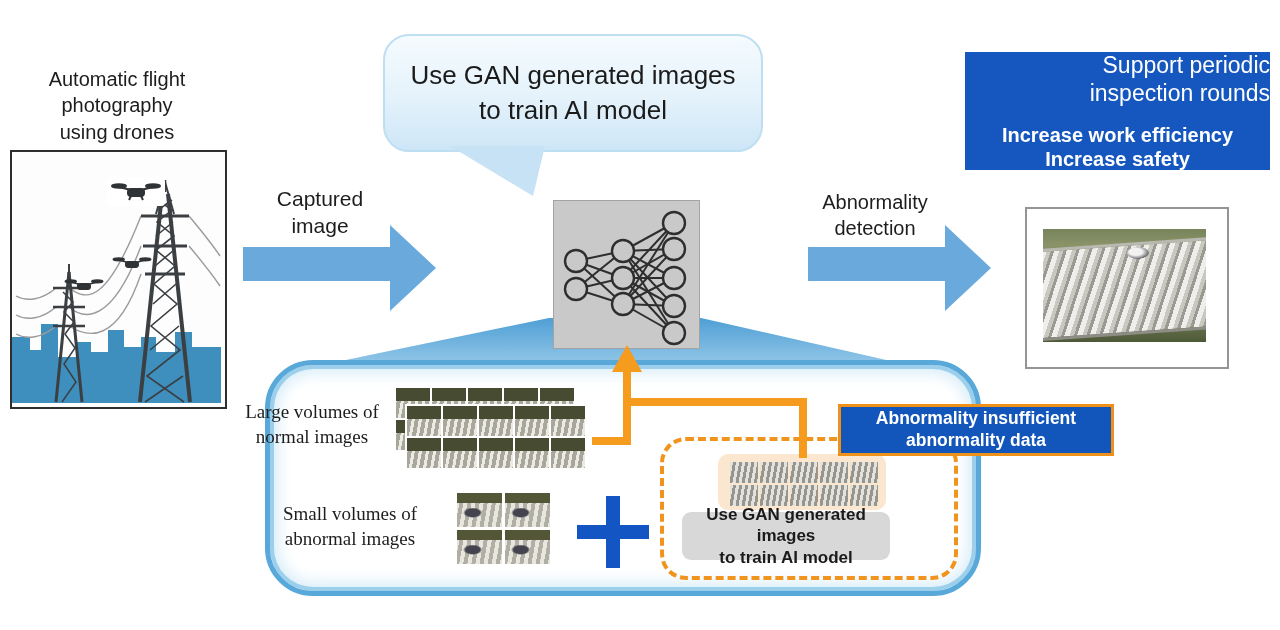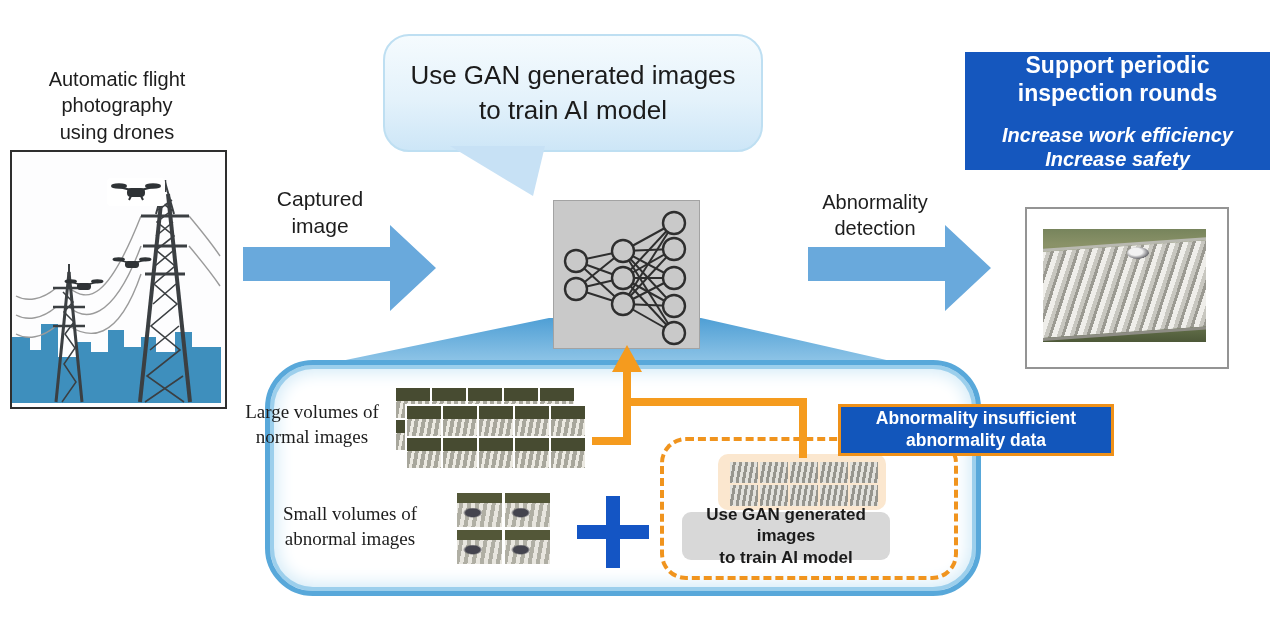--- a/index.html
+++ b/index.html
@@ -35,22 +35,22 @@
                background:linear-gradient(180deg,#77845c 0%,#8a9268 14%,#6d7a52 80%,#4d5838 100%);}
   .cable{position:absolute;left:-12px;top:14px;width:190px;height:86px;transform:rotate(-4deg);
          background:repeating-linear-gradient(112deg,#efeeea 0 5px,#c8c7c0 5px 9px,#9b9a92 9px 12px);
          border-top:3px solid #b9b9b1;border-bottom:3px solid #8e8d85;}
   .cable-defect{position:absolute;left:84px;top:18px;width:22px;height:12px;border-radius:50%;
          background:radial-gradient(ellipse at 40% 40%,#f2f2f2 0 35%,#6b6b70 70%,transparent 75%);}
 
   
   .benefit-box{left:965px;top:52px;width:305px;height:118px;background:#1557be;color:#fff;z-index:3;
                display:flex;flex-direction:column;justify-content:center;}
-  .benefit-title{font-size:23px;font-weight:bold;line-height:1.22;}
-  .benefit-sub{font-size:20px;font-weight:bold;line-height:1.22;margin-top:16px;font-style:italic;}
+  .benefit-title{font-size:23px;font-weight:normal;line-height:1.22;text-align:right;}
+  .benefit-sub{font-size:20px;font-weight:bold;line-height:1.22;margin-top:16px;}
 
   
   .funnel{left:0;top:0;z-index:1;pointer-events:none;}
   .container-box{left:265px;top:360px;width:706px;height:226px;background:#ffffff;z-index:2;
                  border:5px solid #58a8da;border-radius:48px;
                  box-shadow:inset 0 0 0 4px #9ccfec, inset 0 0 16px 8px #d6ecf8;}
 
   .normal-label{left:228px;top:400px;width:168px;font-size:19px;line-height:1.3;z-index:3;font-family:Liberation Serif, serif;}
   .abnormal-label{left:264px;top:502px;width:172px;font-size:19px;line-height:1.3;z-index:3;font-family:Liberation Serif, serif;}
 

